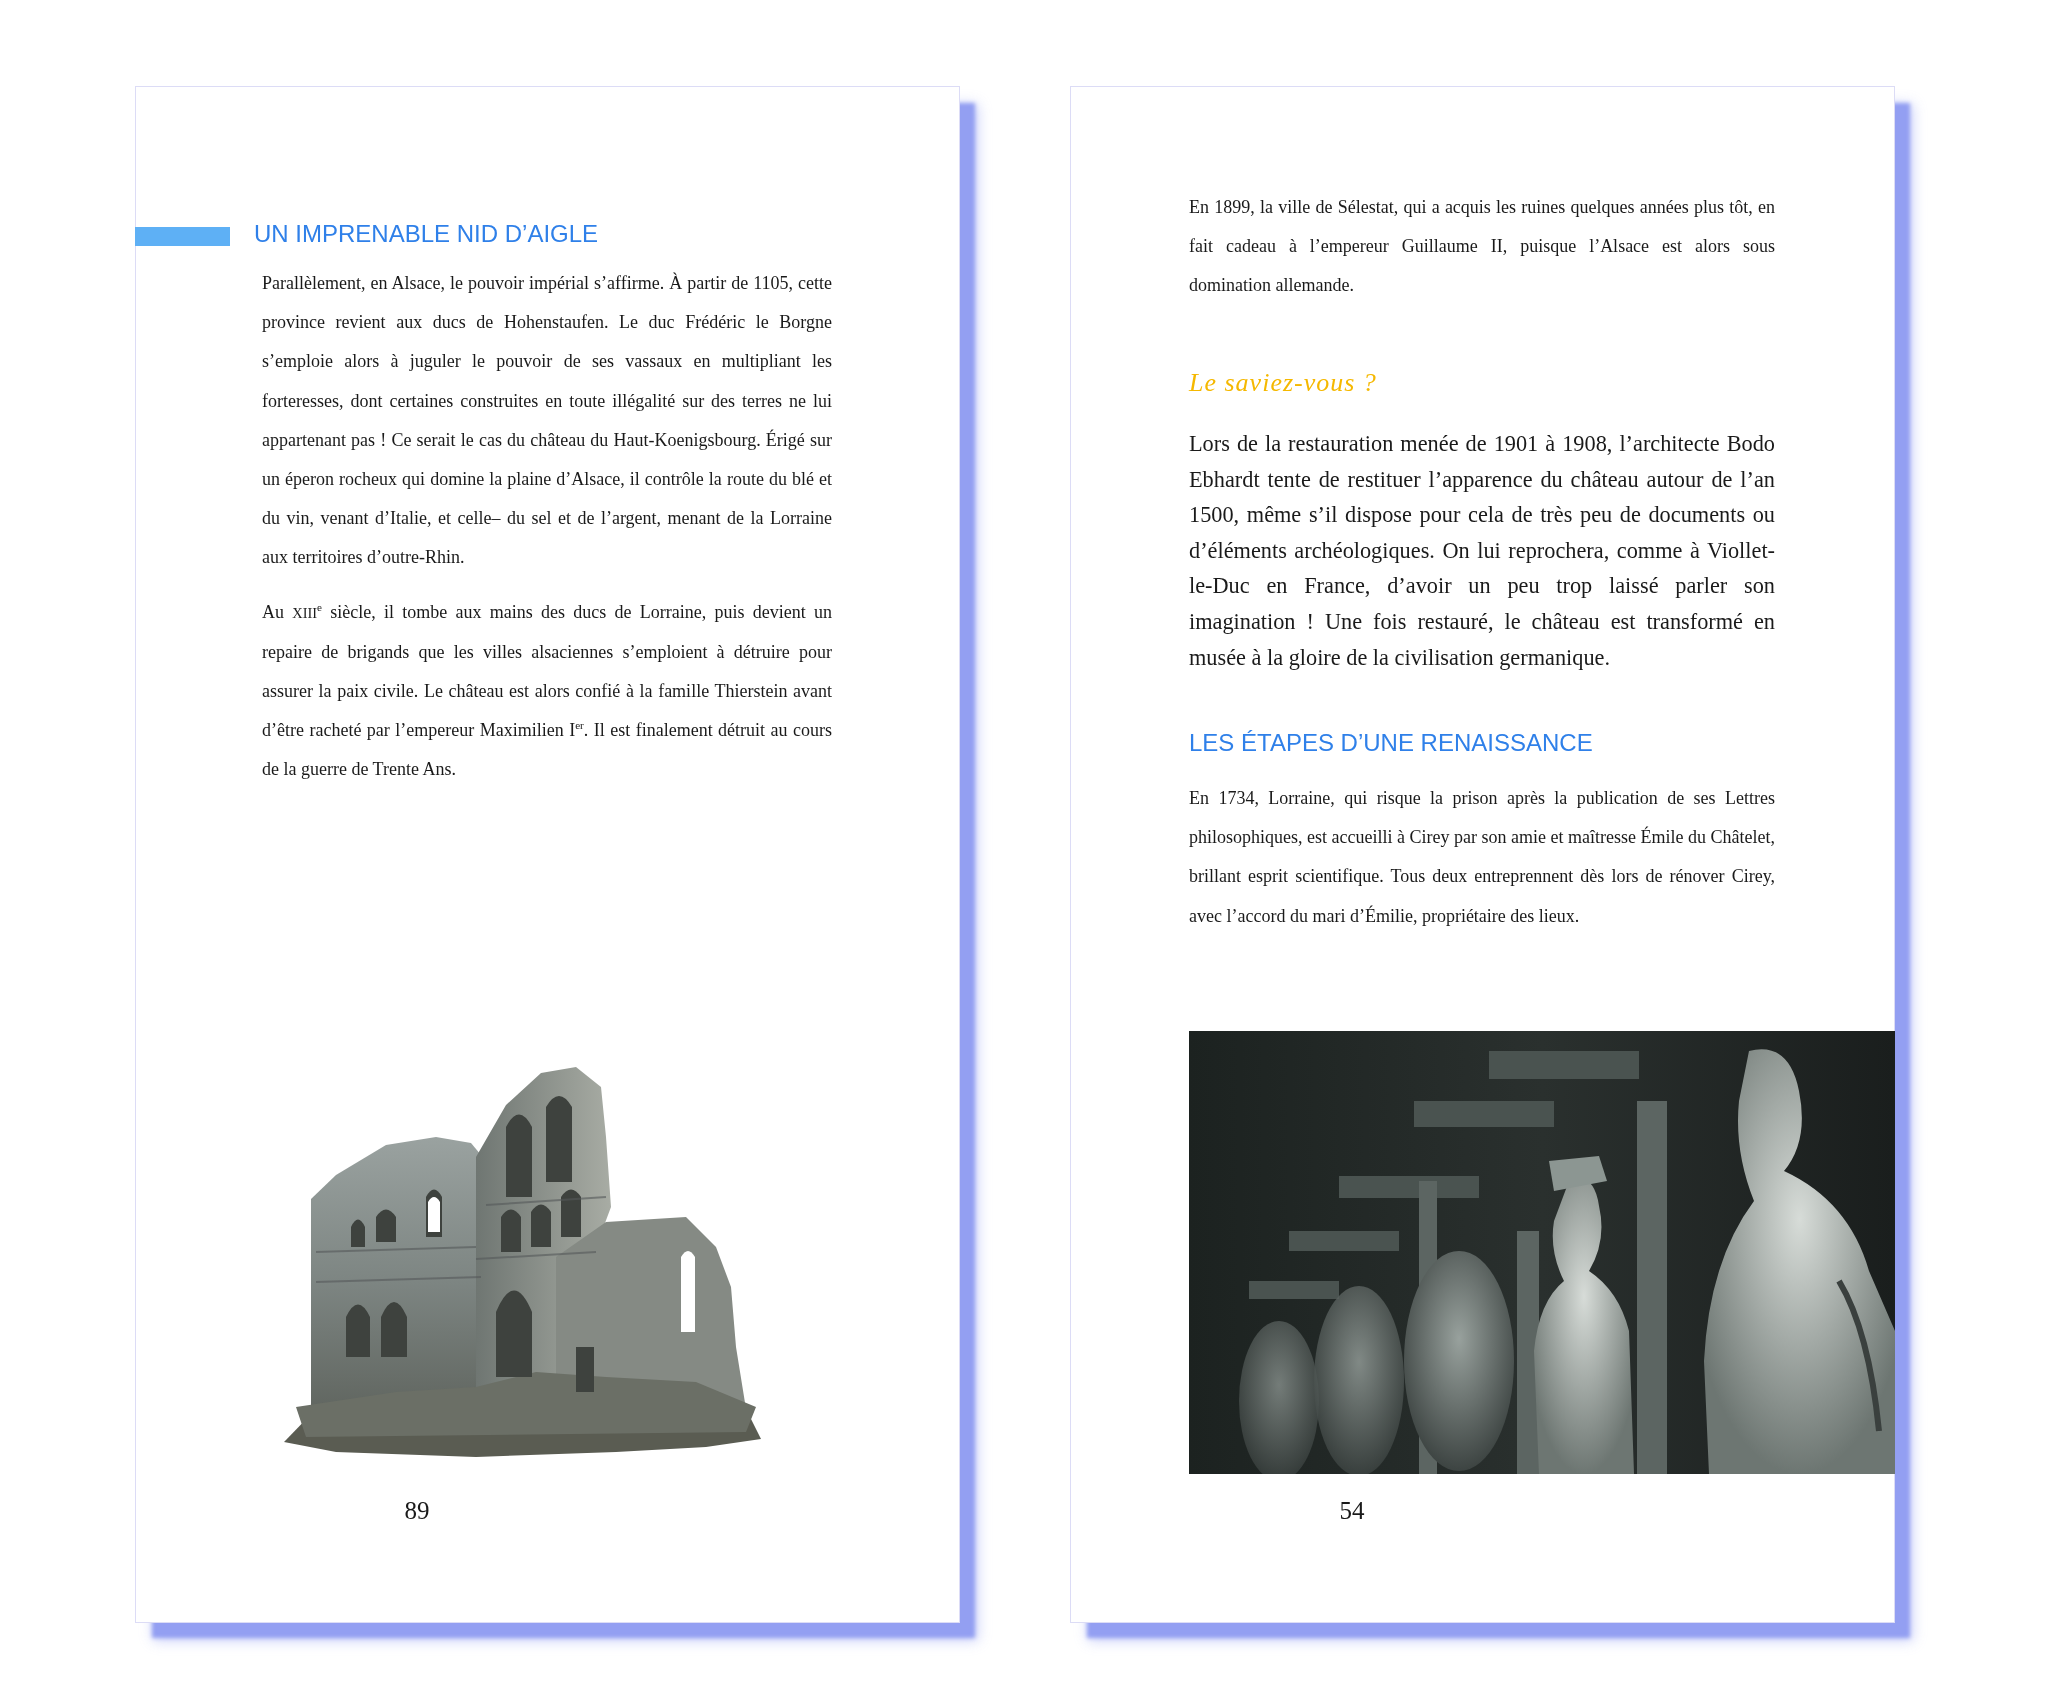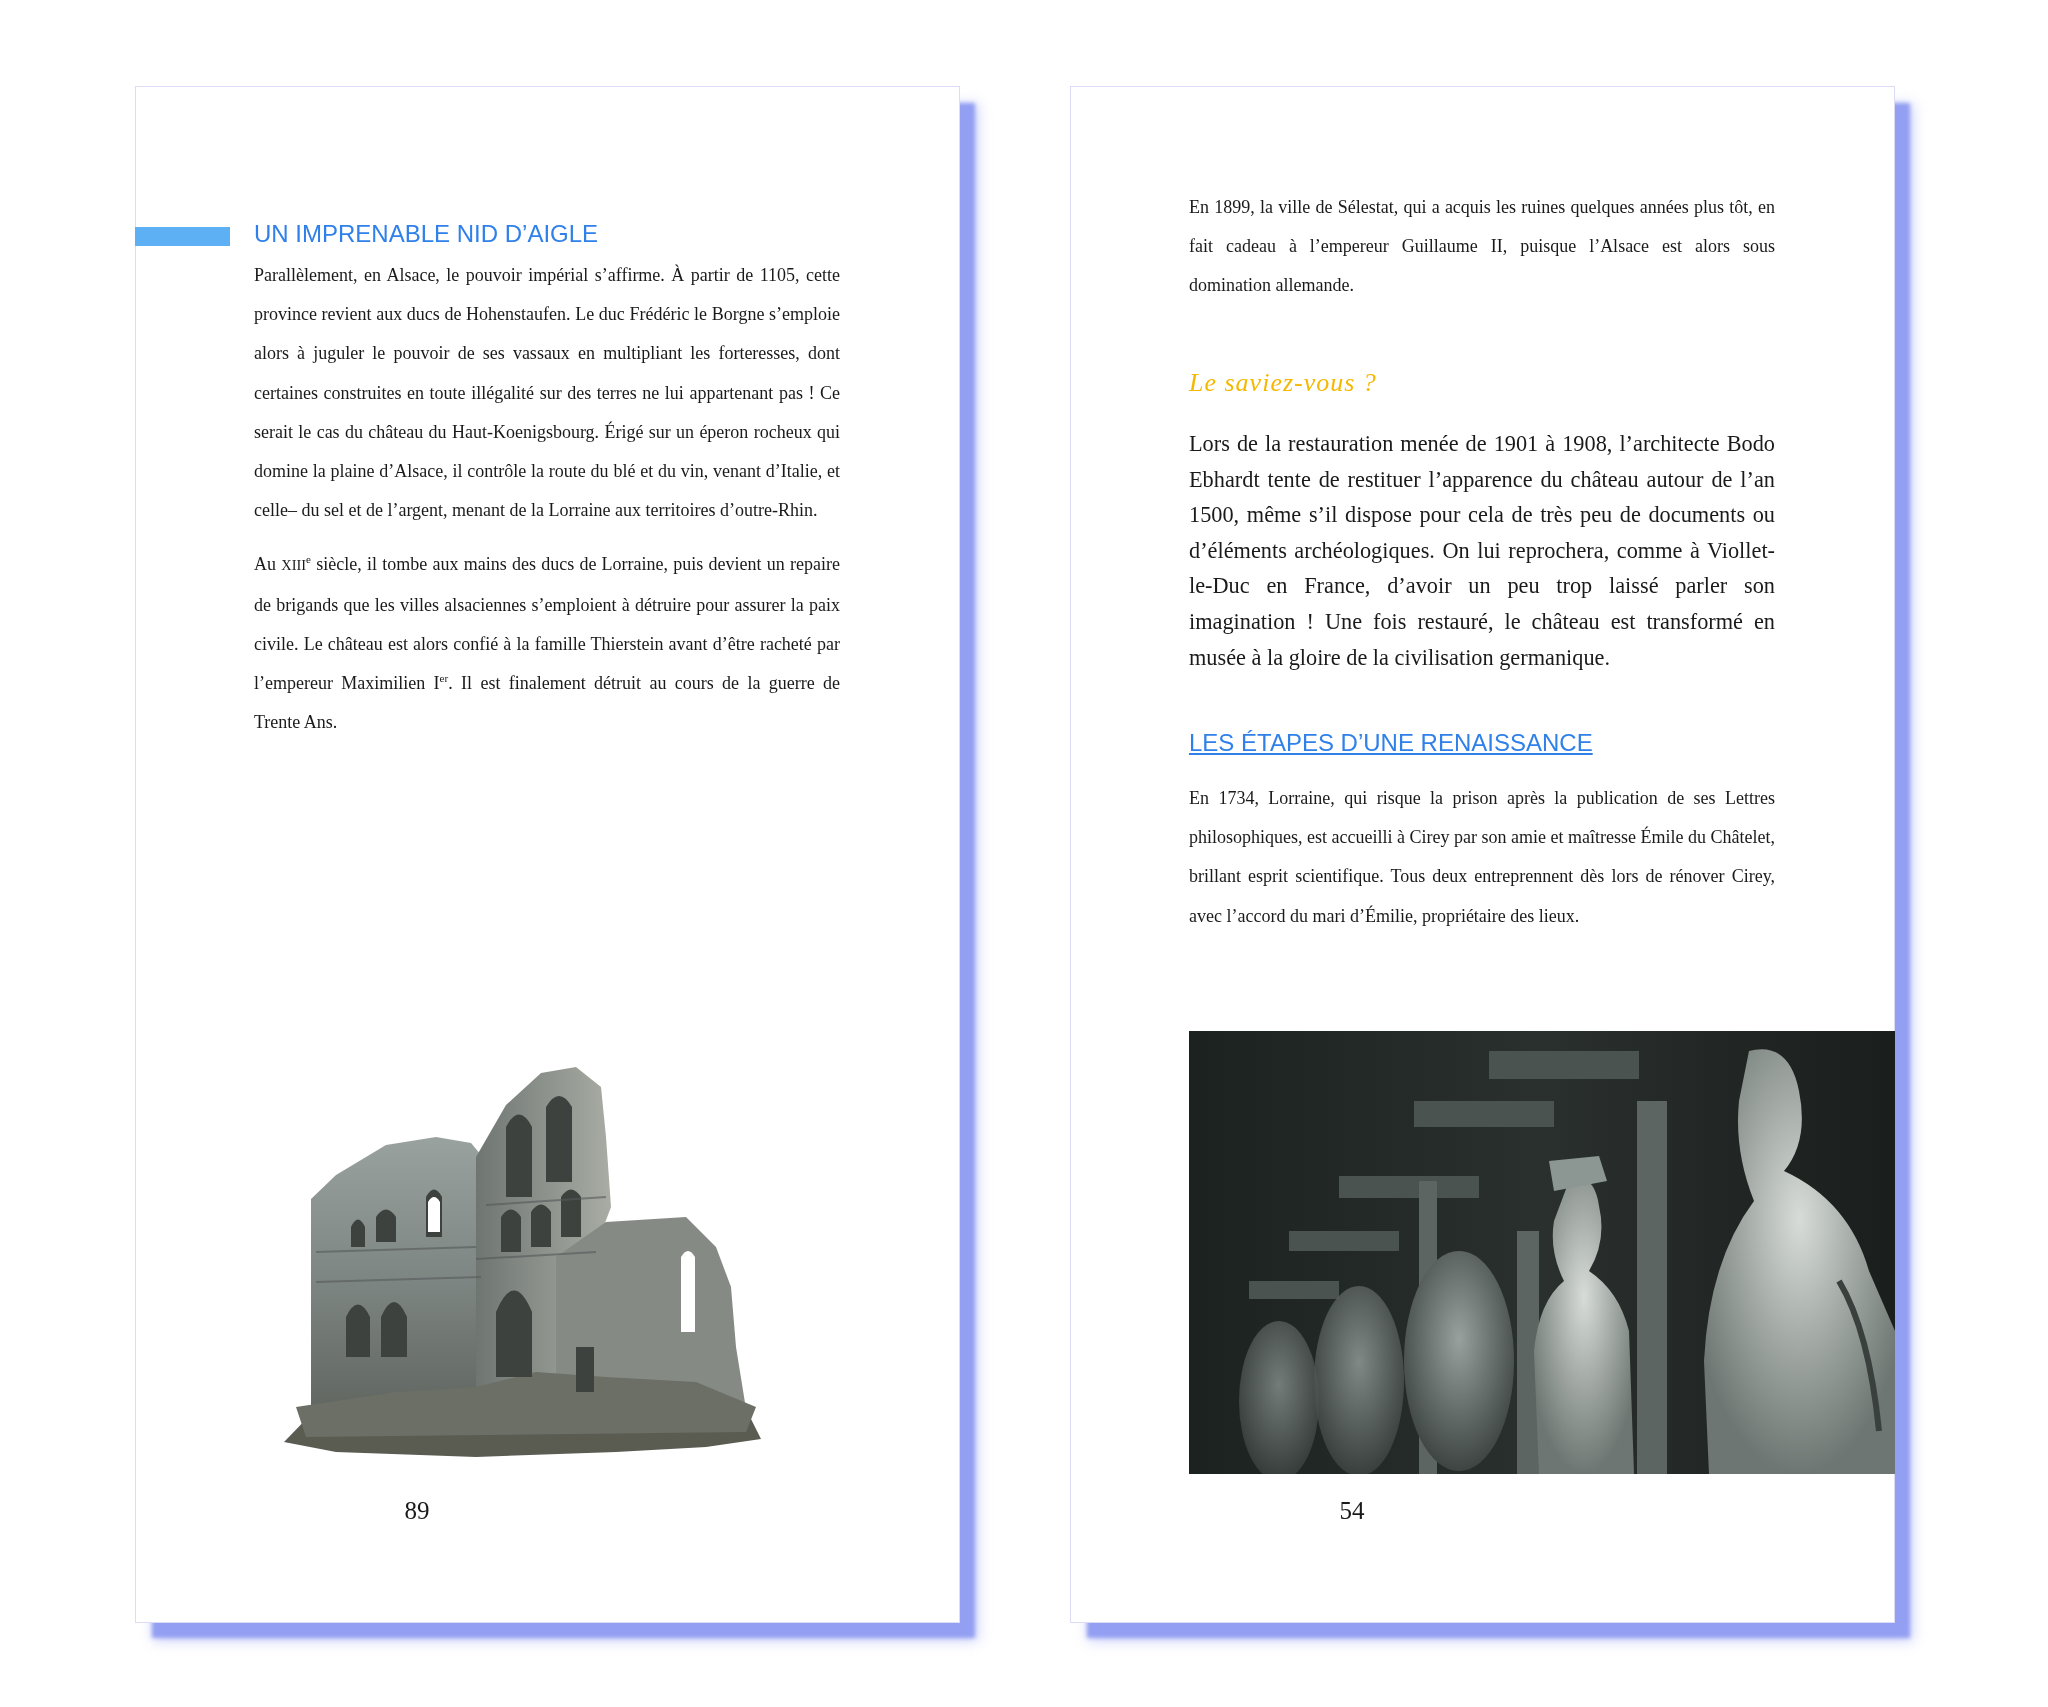--- a/index.html
+++ b/index.html
@@ -16,21 +16,21 @@
   .page-right { left: 1070px; }
   .accent-bar { position: absolute; left: -1px; top: 140px; width: 95px; height: 19px; background: #5eb0f5; }
   .section-heading {
     position: absolute; font-family: "Liberation Sans", "DejaVu Sans", sans-serif;
     font-size: 24px; color: #2f80e9; letter-spacing: 0px; white-space: nowrap;
   }
   .body-text {
     position: absolute; font-size: 18px; line-height: 39.2px; text-align: justify; margin: 0;
     hyphens: none;
   }
-  .body-text p { margin: 0; text-align: justify; }
+  .body-text p { margin: 8px; text-align: justify; }
   .sidebar-title {
     position: absolute; font-style: italic; color: #f5b800; font-size: 26px; letter-spacing: 1px;
   }
   .sidebar-text {
     position: absolute; font-size: 22.3px; line-height: 35.6px; text-align: justify; margin: 0;
   }
   .page-number { position: absolute; font-size: 25px; width: 60px; text-align: center; }
   .figure { position: absolute; }
   sup { font-size: 62%; line-height: 0; vertical-align: 0.6em; }
   .smallcaps { font-size: 80%; }
@@ -100,21 +100,21 @@
   <div class="page-number" style="left:251px; top:1410px;">89</div>
 </div>
 
 <div class="page page-right">
   <div class="body-text" style="left:118px; top:101px; width:586px;">En 1899, la ville de Sélestat, qui a acquis les ruines quelques années plus tôt, en fait cadeau à l’empereur Guillaume II, puisque l’Alsace est alors sous domination allemande.</div>
 
   <div class="sidebar-title" style="left:118px; top:281px;">Le saviez-vous ?</div>
 
   <div class="sidebar-text" style="left:118px; top:339px; width:586px;">Lors de la restauration menée de 1901 à 1908, l’architecte Bodo Ebhardt tente de restituer l’apparence du château autour de l’an 1500, même s’il dispose pour cela de très peu de documents ou d’éléments archéologiques. On lui reprochera, comme à Viollet-le-Duc en France, d’avoir un peu trop laissé parler son imagination ! Une fois restauré, le château est transformé en musée à la gloire de la civilisation germanique.</div>
 
-  <div class="section-heading" style="left:118px; top:642px;text-decoration:underline;">LES ÉTAPES D’UNE RENAISSANCE</div>
+  <div class="section-heading" style="left:118px; top:642px;">LES ÉTAPES D’UNE RENAISSANCE</div>
 
   <div class="body-text" style="left:118px; top:692px; width:586px;">En 1734, Lorraine, qui risque la prison après la publication de ses Lettres philosophiques, est accueilli à Cirey par son amie et maîtresse Émile du Châtelet, brillant esprit scientifique. Tous deux entreprennent dès lors de rénover Cirey, avec l’accord du mari d’Émilie, propriétaire des lieux.</div>
 
   <svg class="figure" style="left:118px; top:944px;" width="706" height="443" viewBox="0 0 706 443" preserveAspectRatio="none" aria-label="Statues sculptées en noir et blanc">
     <defs>
       <linearGradient id="bg" x1="0" y1="0" x2="1" y2="0">
         <stop offset="0" stop-color="#1c2220"></stop>
         <stop offset="0.5" stop-color="#2a302e"></stop>
         <stop offset="1" stop-color="#1a1e1d"></stop>
       </linearGradient>

